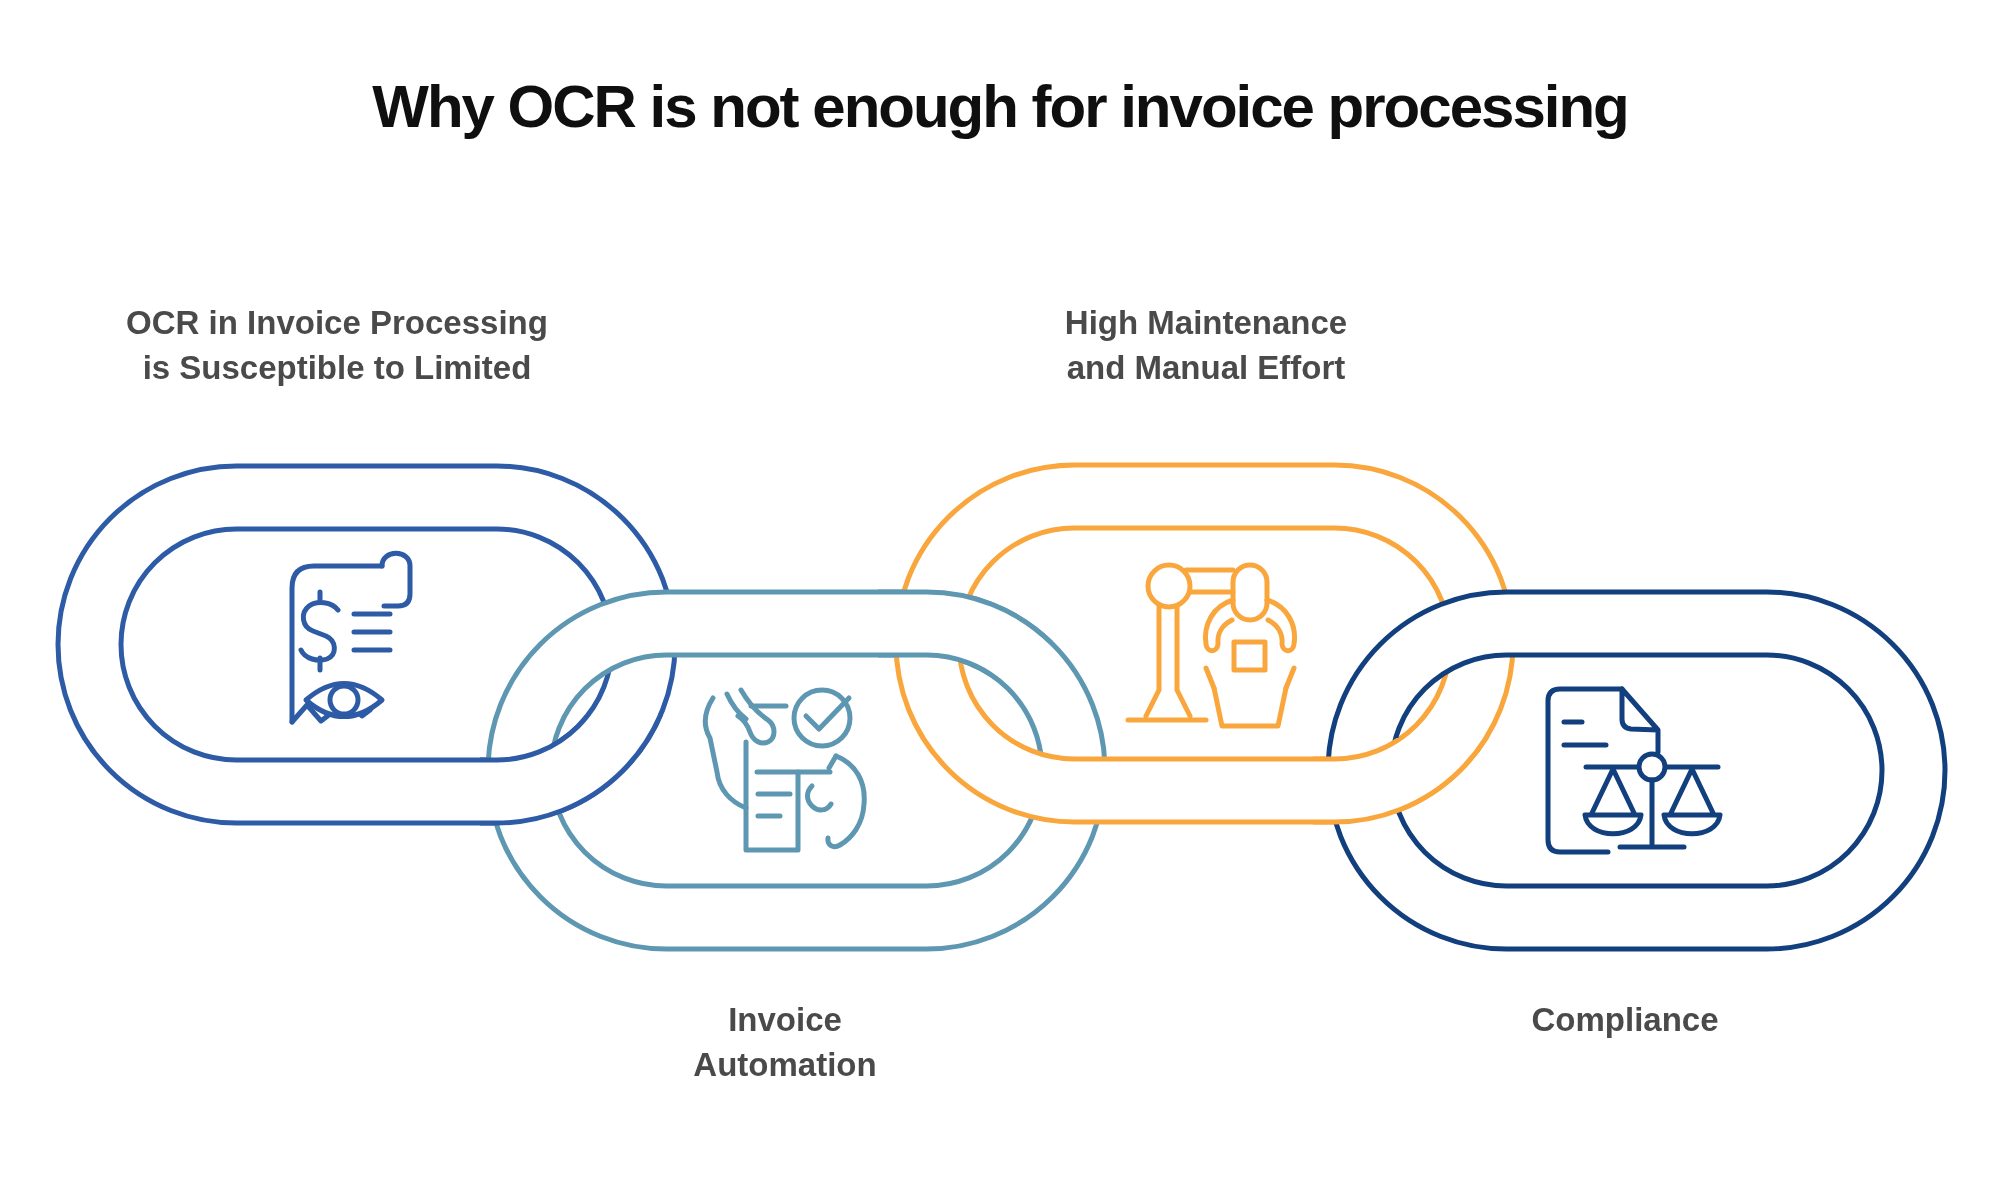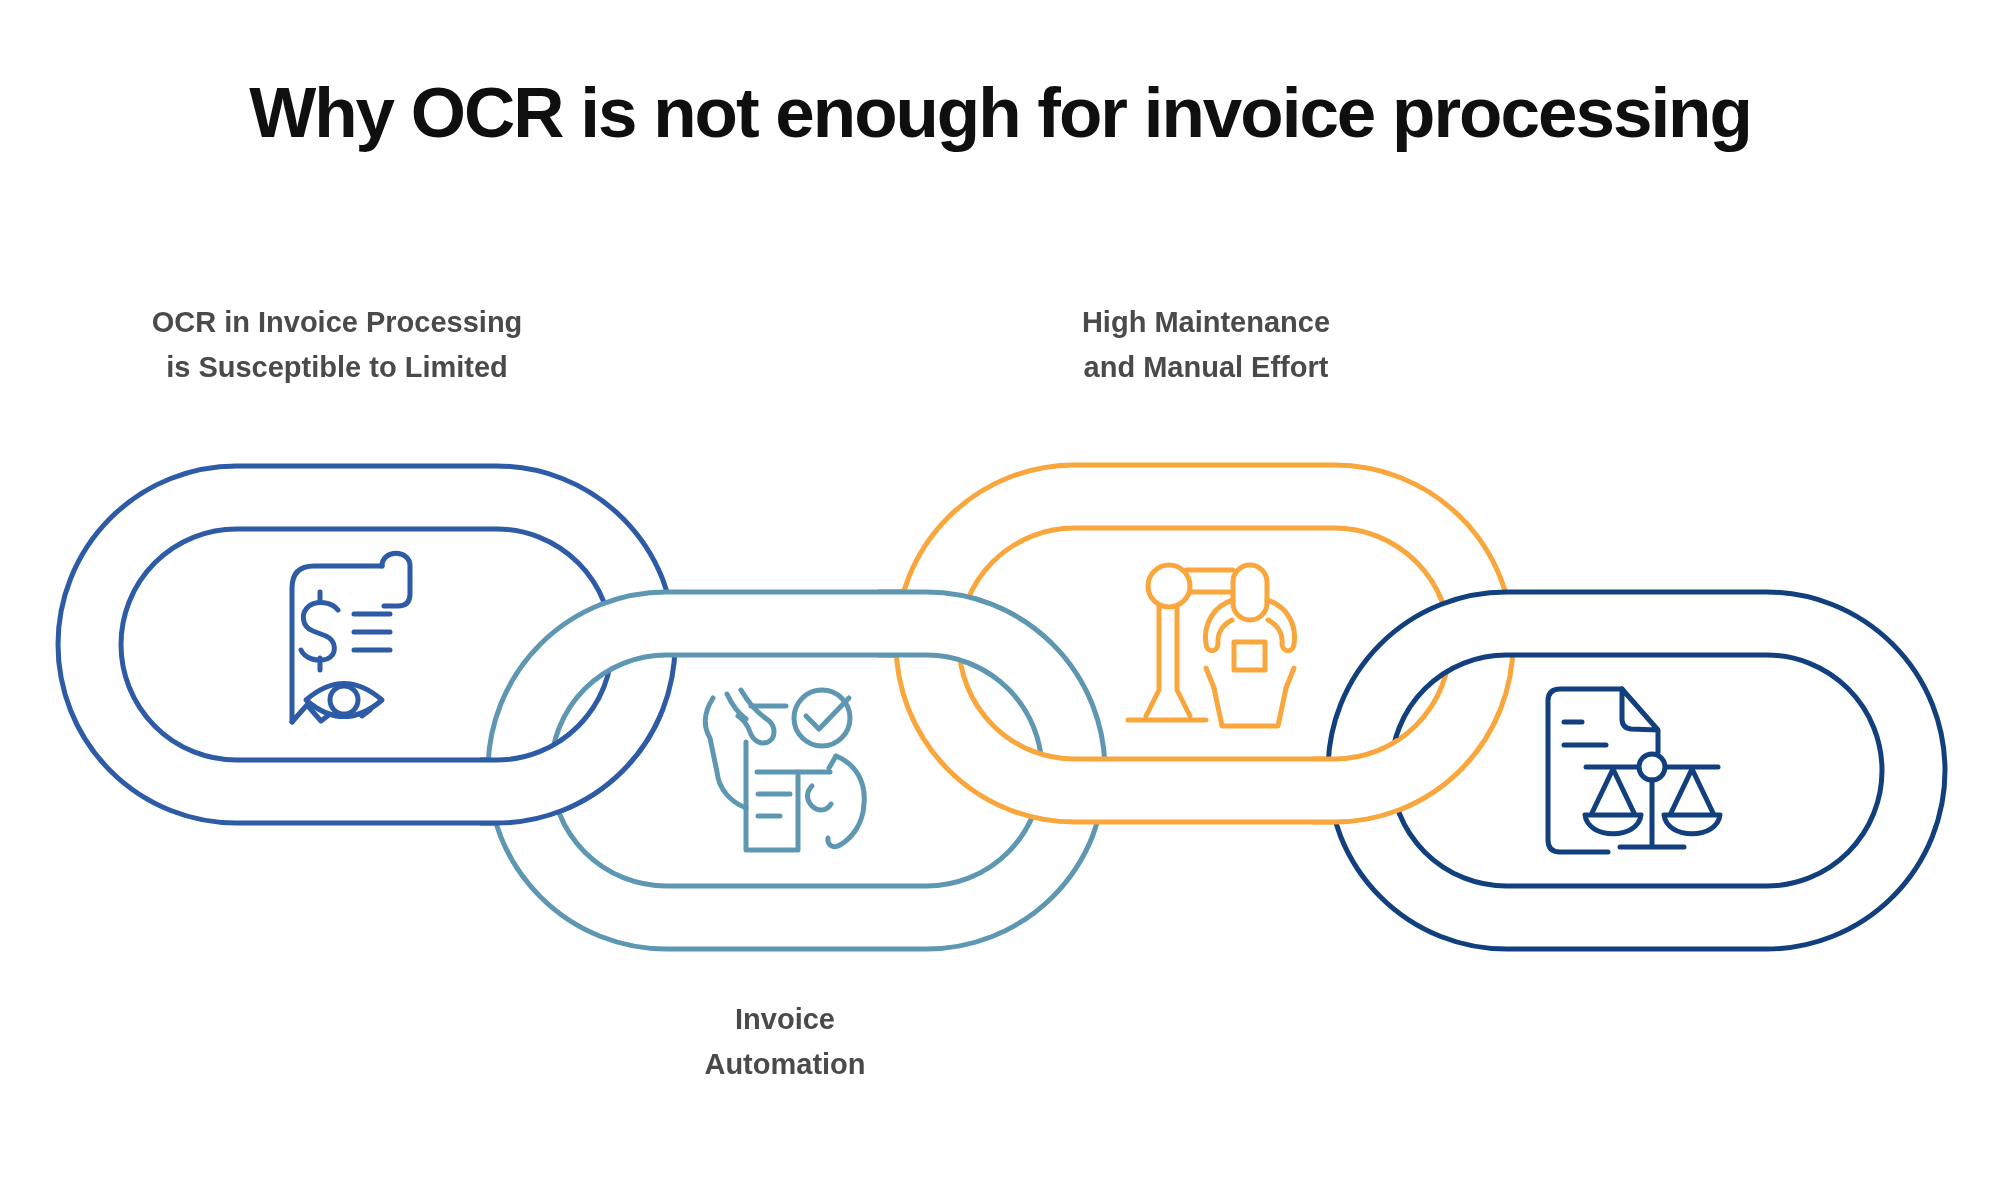--- a/index.html
+++ b/index.html
@@ -2,26 +2,26 @@
 <html><head>
 <meta charset="utf-8">
 <style>
   html,body{margin:0;padding:0;background:#ffffff;}
   .page{
     position:relative;width:2000px;height:1200px;background:#ffffff;
     font-family:"Liberation Sans", sans-serif;overflow:hidden;
   }
   .title{
     position:absolute;left:0;top:72px;width:2000px;text-align:center;
-    font-size:71px;font-weight:bold;letter-spacing:-2px;color:#0f0f0f;
+    font-size:60px;font-weight:bold;letter-spacing:-2px;color:#0f0f0f;
   }
   .chain-svg{position:absolute;left:0;top:0;}
   .label{
     position:absolute;width:560px;text-align:center;
-    font-size:29px;font-weight:bold;color:#4a4a4a;line-height:45px;
+    font-size:33px;font-weight:bold;color:#4a4a4a;line-height:45px;
   }
   .label span{display:block;}
   .label-1{left:57px;top:300px;}
   .label-2{left:505px;top:997px;}
   .label-3{left:926px;top:300px;}
   .label-4{left:1345px;top:997px;}
 </style>
 </head>
 <body>
 
@@ -35,20 +35,21 @@
   </div>
   <div class="label label-2">
     <span>Invoice</span>
     <span>Automation</span>
   </div>
   <div class="label label-3">
     <span>High Maintenance</span>
     <span>and Manual Effort</span>
   </div>
   <div class="label label-4">
+    <span>Compliance</span>
   </div>
 
   <svg class="chain-svg" width="2000" height="1200" viewBox="0 0 2000 1200">
     <defs>
       <clipPath id="clipA">
           <rect x="480" y="715" width="230" height="158"></rect>
         </clipPath>
       <clipPath id="clipB">
           <rect x="878" y="575" width="175" height="102"></rect>
         </clipPath>

